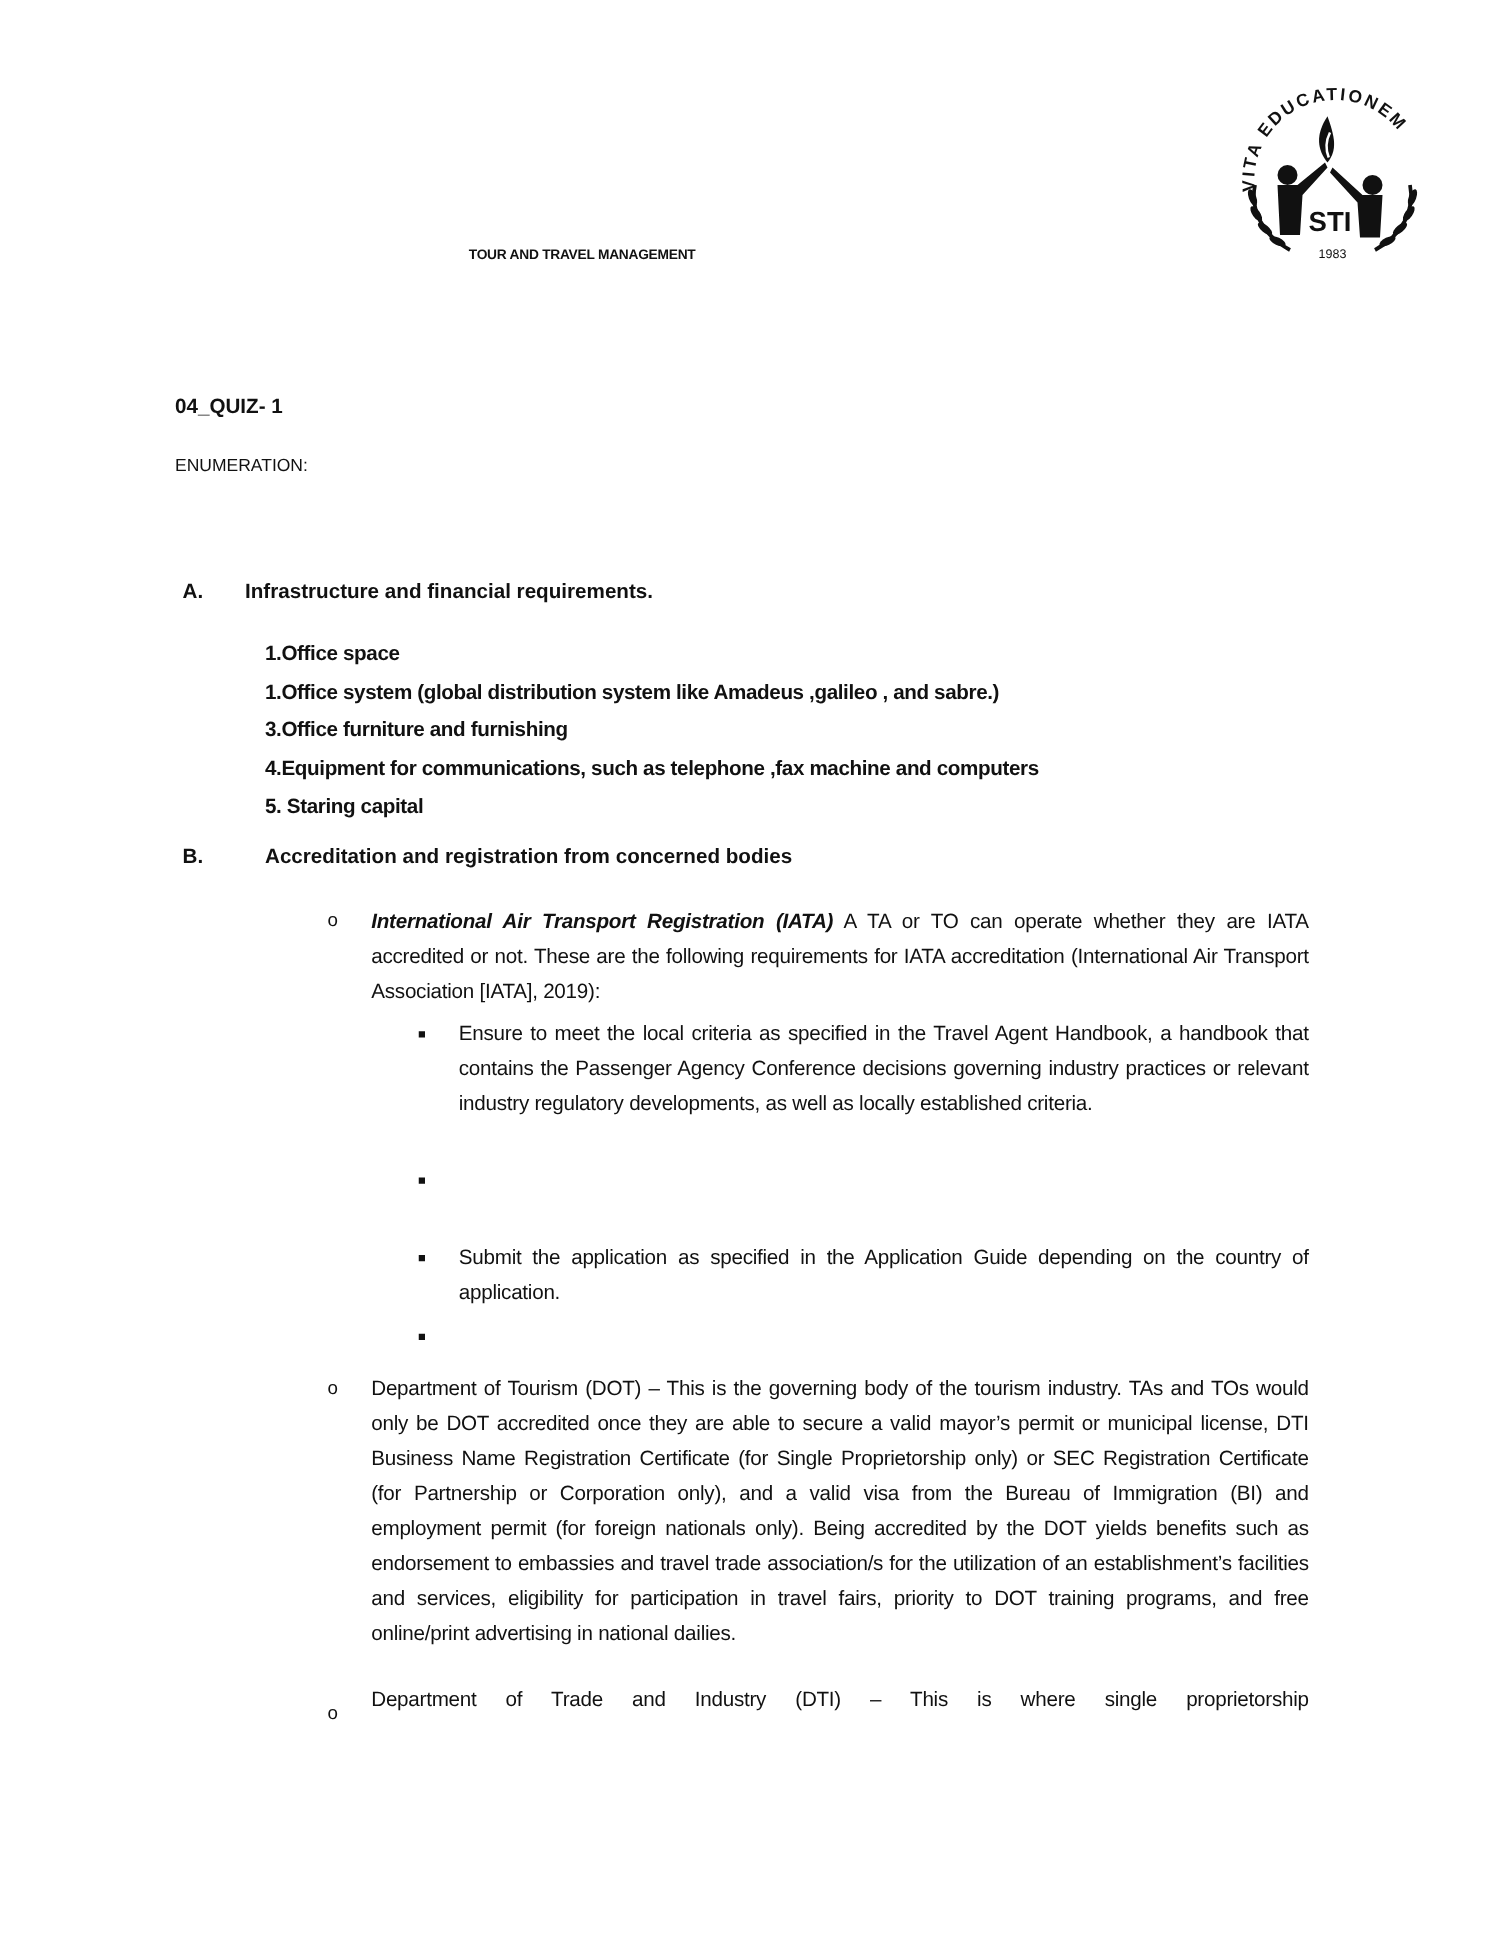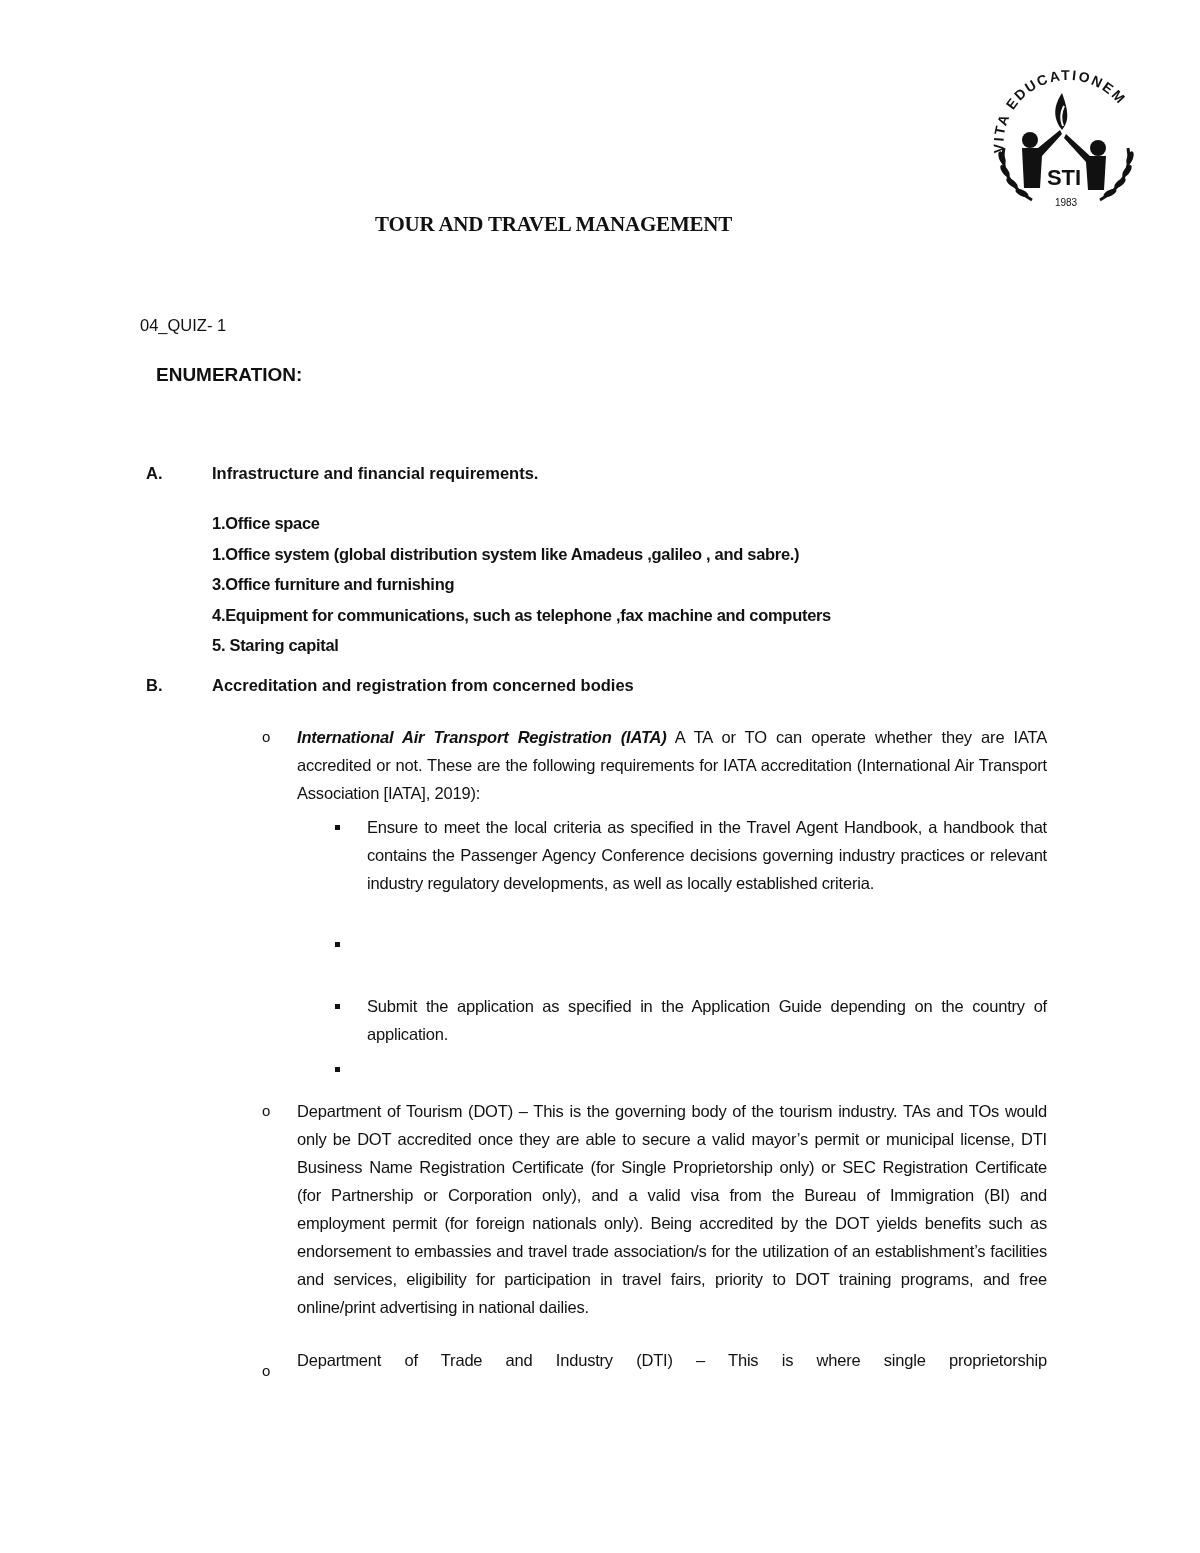--- a/index.html
+++ b/index.html
@@ -1,22 +1,22 @@
 <!DOCTYPE html>
 <html><head>
 <meta charset="utf-8">
 <style>
   html, body { margin: 0; padding: 0; background: #ffffff; }
   body { width: 1200px; height: 1553px; position: relative; overflow: hidden;
          font-family: "Liberation Sans", "DejaVu Sans", sans-serif; color: #111; }
   .page { position: absolute; left: 0; top: 0; width: 1200px; height: 1553px; background: #fff; }
   .logo { position: absolute; left: 982px; top: 58px; width: 160px; height: 155px; }
-  .title { position: absolute; left: 375px; top: 212px; font-size: 21px; font-weight: bold; letter-spacing: -0.2px; font-family: Liberation Serif, serif; }
-  .quiz { position: absolute; left: 140px; top: 316px; font-size: 16.5px; font-weight: normal; text-align: right; }
-  .enum { position: absolute; left: 156px; top: 364px; font-size: 19px; font-weight: bold; }
+  .title { position: absolute; left: 375px; top: 198px; font-size: 11px; font-weight: bold; letter-spacing: -0.2px; }
+  .quiz { position: absolute; left: 140px; top: 316px; font-size: 16.5px; font-weight: bold; text-align: right; }
+  .enum { position: absolute; left: 140px; top: 364px; font-size: 14px; font-weight: normal; }
   .sec-letter { position: absolute; font-size: 16.5px; font-weight: bold; }
   .sec-head { position: absolute; font-size: 16.5px; font-weight: bold; }
   .req-item { position: absolute; left: 212px; font-size: 16.5px; font-weight: bold; letter-spacing: -0.3px; white-space: nowrap; margin-top: 20px; }
   .sub { position: absolute; left: 297px; width: 750px; font-size: 16.5px; line-height: 28px; text-align: justify; letter-spacing: -0.2px; }
   .circle-bullet { position: absolute; left: 262px; font-size: 15px; }
   .sq-bullet { position: absolute; left: 335px; width: 5px; height: 5px; background: #111; }
   .bul { position: absolute; left: 367px; width: 680px; font-size: 16.5px; line-height: 28px; text-align: justify; letter-spacing: -0.2px; }
   .it { }
   .bi { font-style: italic; font-weight: bold; }
 </style>
@@ -57,21 +57,21 @@
       <ellipse cx="128" cy="135" rx="3" ry="7" transform="rotate(65 128 135)"></ellipse>
     </g>
     <text x="84" y="148" text-anchor="middle" font-family="Liberation Sans, sans-serif" font-size="10" fill="#111">1983</text>
   </svg>
 
   <div class="title">TOUR AND TRAVEL MANAGEMENT</div>
   <div class="quiz">04_QUIZ- 1</div>
   <div class="enum">ENUMERATION:</div>
 
   <div class="sec-letter" style="left:146px; top:464px;">A.</div>
-  <div class="sec-head" style="left:212px; top:464px;">Infrastructure  and financial requirements.</div>
+  <div class="sec-head" style="left:196px; top:464px;">Infrastructure  and financial requirements.</div>
   <div class="req-item" style="top:494px;">1.Office space</div>
   <div class="req-item" style="top:525px;">1.Office system (global distribution system like Amadeus ,galileo , and sabre.)</div>
   <div class="req-item" style="top:555px;">3.Office furniture and furnishing</div>
   <div class="req-item" style="top:586px;">4.Equipment for communications, such as telephone ,fax machine and computers</div>
   <div class="req-item" style="top:616px;">5. Staring capital</div>
 
   <div class="sec-letter" style="left:146px; top:676px;">B.</div>
   <div class="sec-head" style="left:212px; top:676px;">Accreditation and registration from concerned bodies</div>
 
   <div class="circle-bullet" style="top:728px;">o</div>

